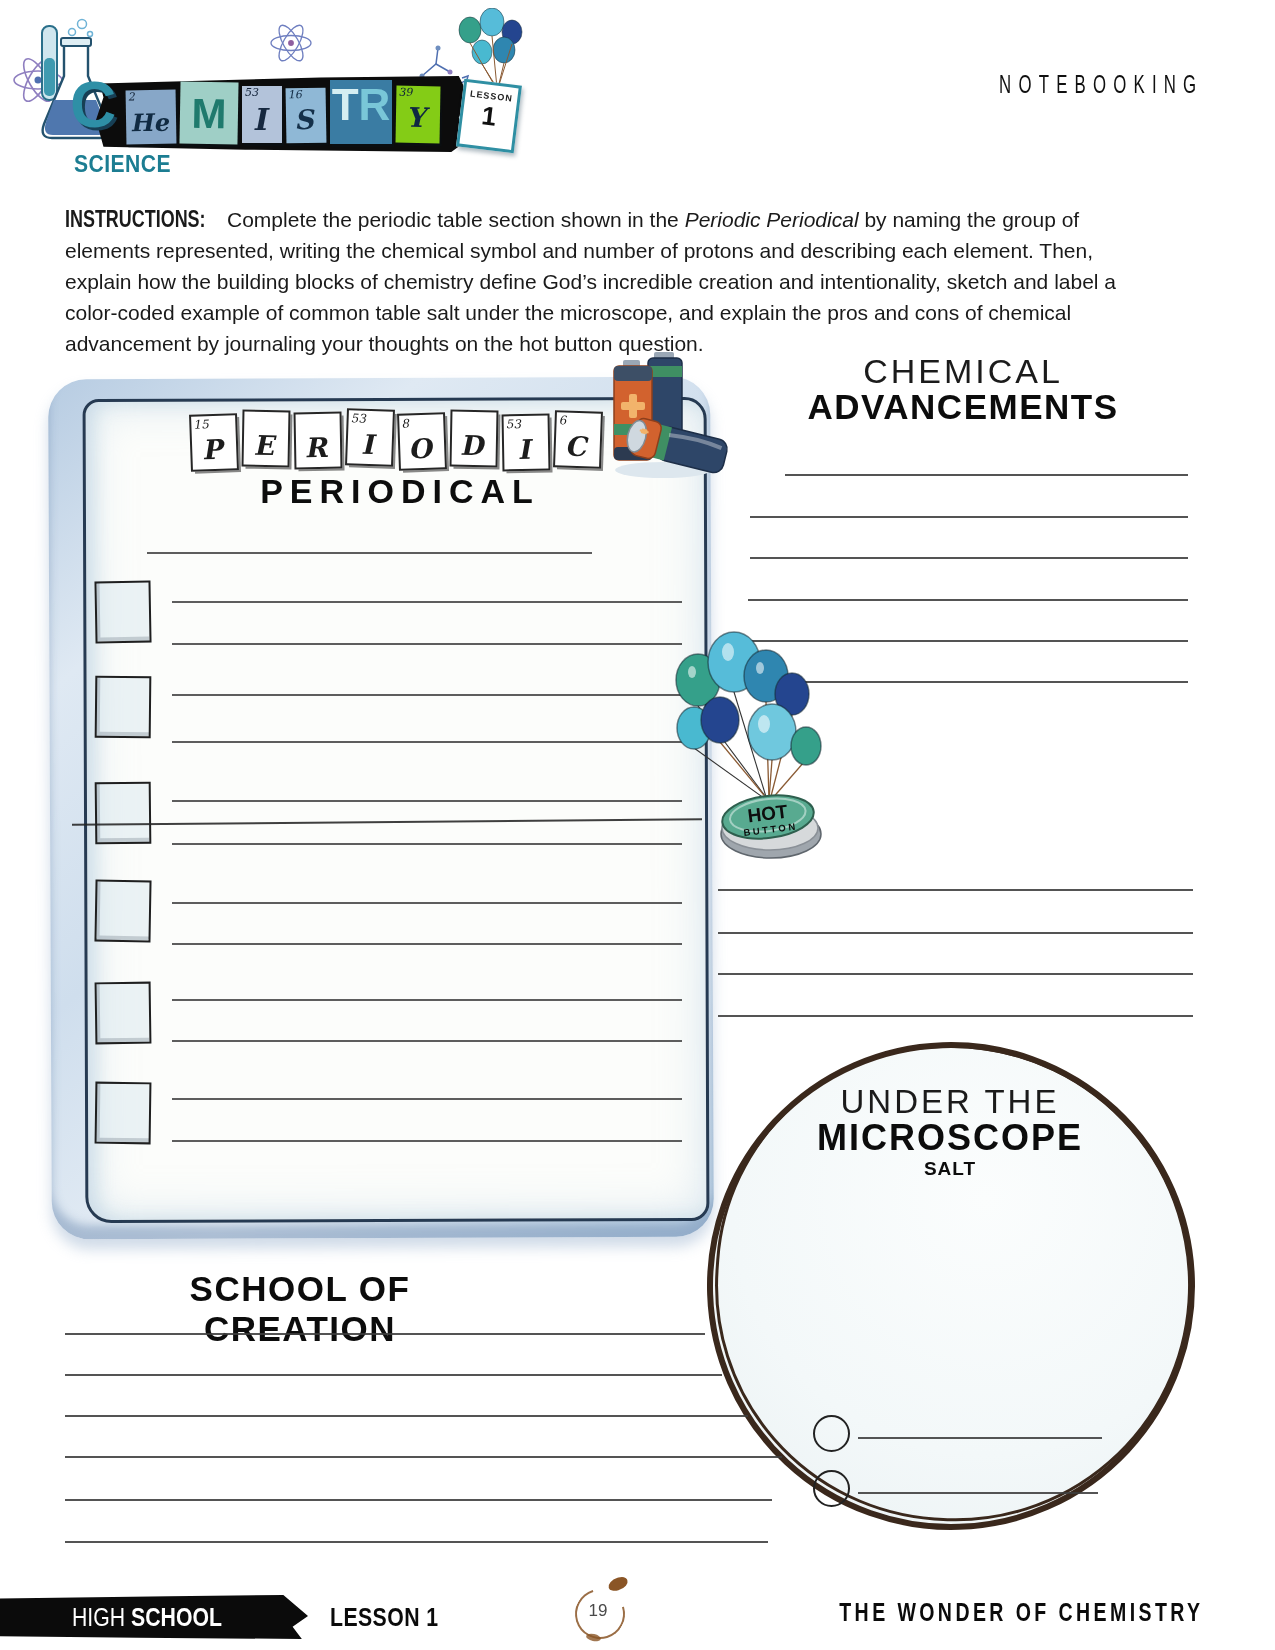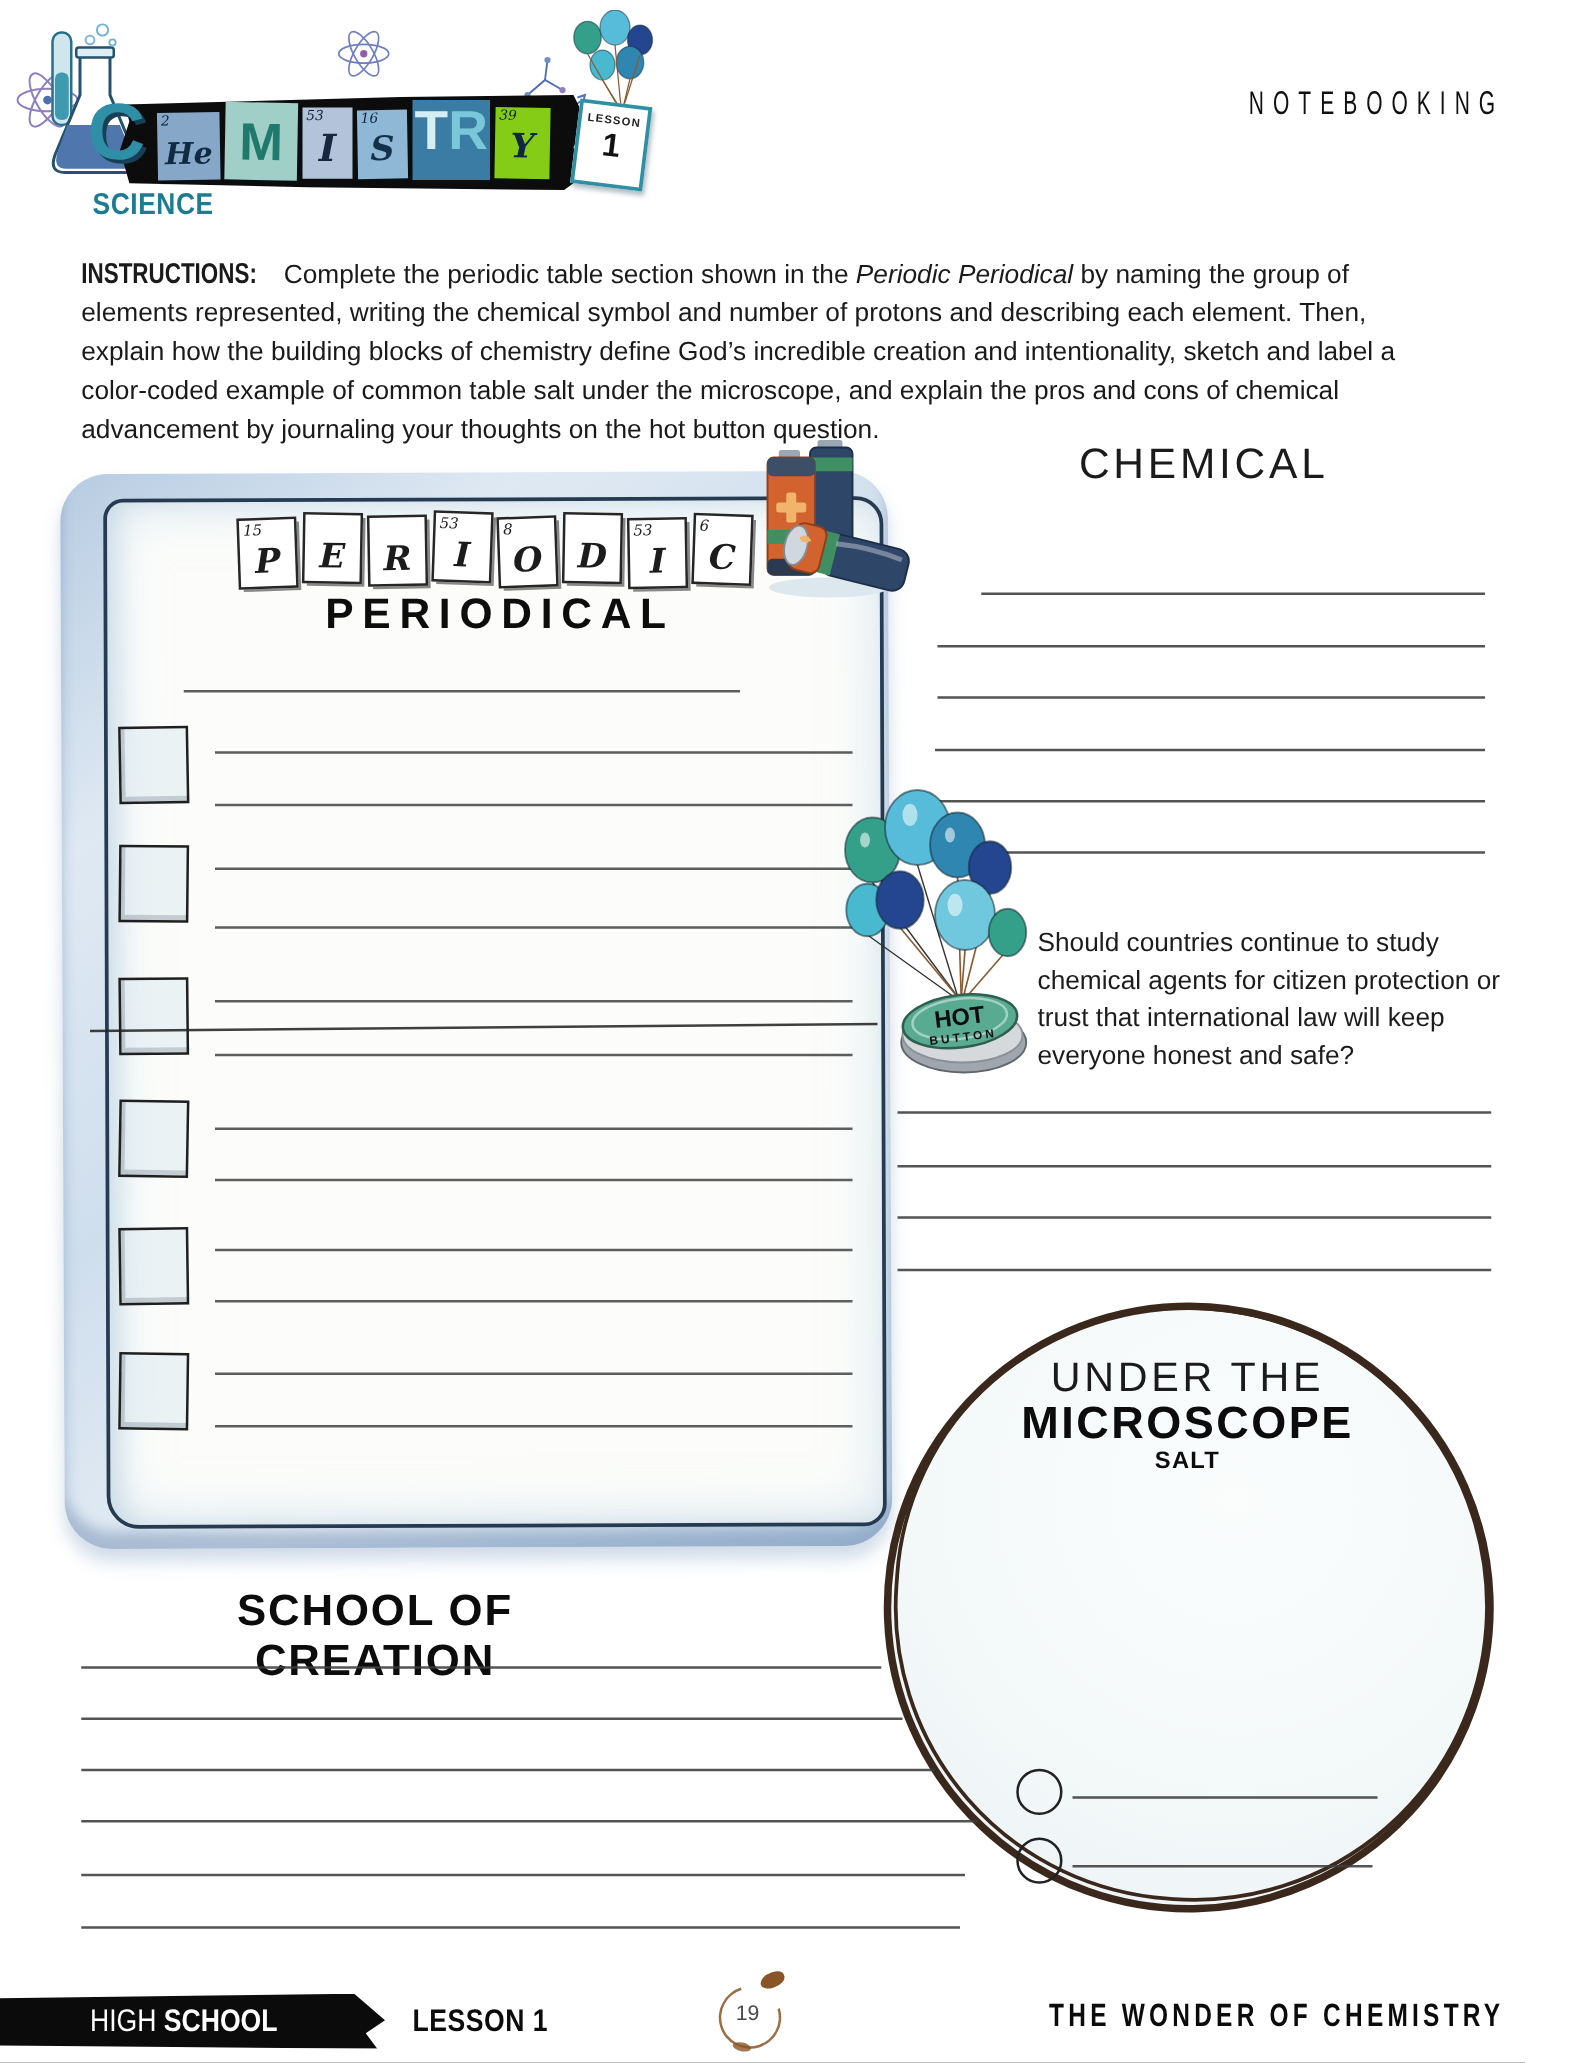--- a/index.html
+++ b/index.html
@@ -241,20 +241,21 @@
       <rect x="46" y="82" width="13" height="34" style="fill:var(--battery-green)"></rect>
       <rect x="24" y="80" width="25" height="38" rx="7" style="fill:var(--battery-orange)" stroke="#8c3f1c" stroke-width="1.5"></rect>
       <ellipse cx="27" cy="99" rx="9" ry="16" fill="#cfd8df" stroke="#828c94" stroke-width="1.5"></ellipse>
       <path d="M58,90 Q86,86 112,90" stroke="rgba(255,255,255,.35)" stroke-width="4" fill="none"></path>
       <rect x="30" y="90" width="6" height="5" rx="1" fill="#f2b36b"></rect>
         <rect x="28.5" y="91.5" width="9" height="2" fill="#f2b36b"></rect>
     </g>
   </svg>
 
   <div class="abs center h-light" style="left:763px;top:352px;width:400px;font-size:34px;">CHEMICAL</div>
+  <div class="abs center h-bold" style="left:763px;top:387px;width:400px;font-size:35px;">ADVANCEMENTS</div>
 
   <div class="rline" style="left:785px;top:474px;width:403px;"></div>
   <div class="rline" style="left:750px;top:516px;width:438px;"></div>
   <div class="rline" style="left:750px;top:557px;width:438px;"></div>
   <div class="rline" style="left:748px;top:599px;width:440px;"></div>
   <div class="rline" style="left:748px;top:640px;width:440px;"></div>
   <div class="rline" style="left:802px;top:681px;width:386px;"></div>
 
   <svg class="abs" style="left:668px;top:628px;" width="168" height="240" viewBox="0 0 168 240">
 
@@ -291,21 +292,20 @@
     <ellipse cx="103" cy="206" rx="50" ry="24" fill="#9fa6ad" stroke="#5f666d" stroke-width="1.5"></ellipse>
     <ellipse cx="102" cy="200" rx="48" ry="22" fill="#d6d9db" stroke="#8a9097" stroke-width="1.5"></ellipse>
     <g transform="rotate(-7 100 189)">
       <ellipse cx="100" cy="189" rx="46" ry="21" style="fill:var(--button-green);stroke:var(--button-green-dark)" stroke-width="2"></ellipse>
       <ellipse cx="100" cy="187" rx="38" ry="16" fill="none" stroke="rgba(255,255,255,.45)" stroke-width="2"></ellipse>
       <text x="100" y="192" text-anchor="middle" font-family="Liberation Sans, sans-serif" font-size="19" font-weight="900" fill="#0d0d0d">HOT</text>
       <text x="101" y="205" text-anchor="middle" font-family="Liberation Sans, sans-serif" font-size="9.5" font-weight="700" letter-spacing="2.5" fill="#0d0d0d">BUTTON</text>
     </g>
   </svg>
 
-  <div class="abs" style="left:830px;top:740px;width:372px;font-size:21px;line-height:30px;font-weight:300;color:#1c1c1c;">Should countries continue to study chemical agents for citizen protection or trust that international law will keep everyone honest and safe?</div>
 
   <div class="rline" style="left:718px;top:889px;width:475px;"></div>
   <div class="rline" style="left:718px;top:932px;width:475px;"></div>
   <div class="rline" style="left:718px;top:973px;width:475px;"></div>
   <div class="rline" style="left:718px;top:1015px;width:475px;"></div>
 
   <div class="scope"></div>
   <div class="abs center h-bold" style="left:750px;top:1117px;width:400px;font-size:36px;letter-spacing:2px;">MICROSCOPE</div>
   <div class="abs center h-light" style="left:750px;top:1083px;width:400px;font-size:33px;">UNDER THE</div>
   <div class="abs center" style="left:750px;top:1158px;width:400px;font:800 19px 'Liberation Sans',sans-serif;letter-spacing:1px;color:#0d0d0d;">SALT</div>

